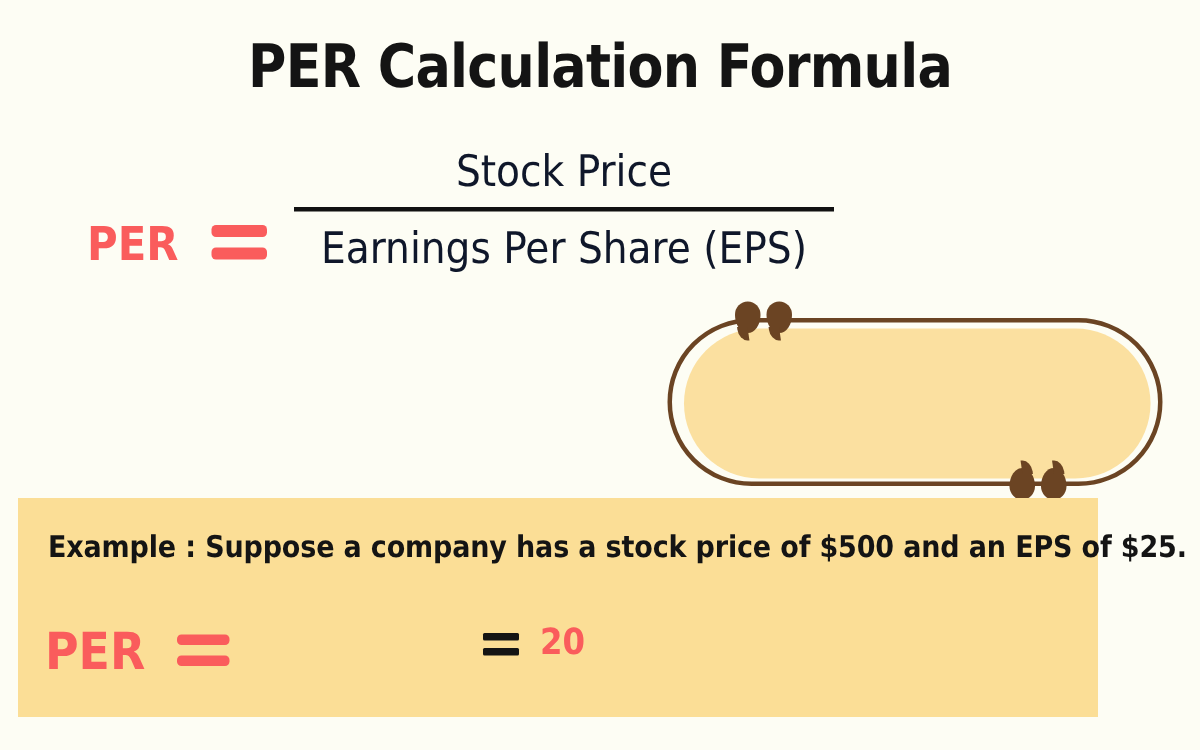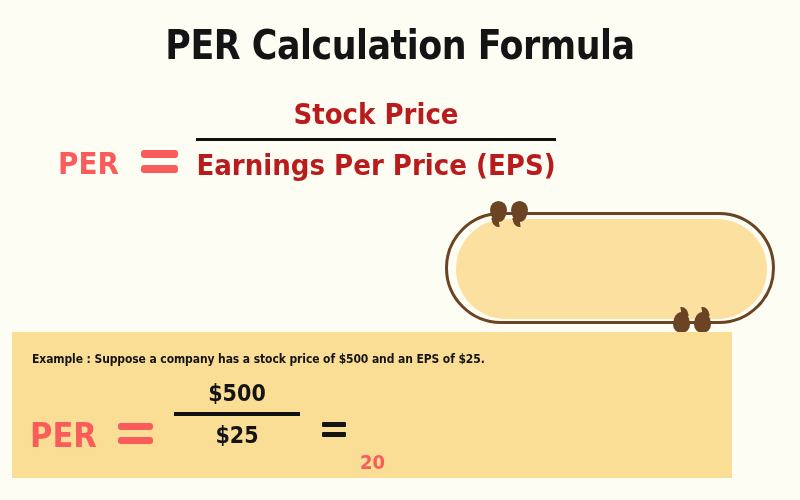--- a/index.html
+++ b/index.html
@@ -73,22 +73,22 @@
     position: absolute;
     left: 138px;
     top: 0px;
     width: 360px;
   }
   .frac .numer,
   .frac .denom {
     text-align: center;
     font-family: "DejaVu Sans Condensed", "Liberation Sans Narrow", "Liberation Sans", sans-serif;
     font-size: 29px;
-    font-weight: bold;
-    color: #b91c1c;
+    font-weight: normal;
+    color: #0f172a;
     line-height: 1.0;
     white-space: nowrap;
   }
   .frac .numer { padding-bottom: 9px; }
   .frac .bar {
     height: 3px;
     background: #111111;
     width: 100%;
   }
   .frac .denom { padding-top: 10px; }
@@ -174,21 +174,21 @@
     top: 332px;
     width: 720px;
     height: 146px;
     background: #FBDE96;
   }
   #example-text {
     position: absolute;
     left: 20px;
     top: 20px;
     font-family: "DejaVu Sans Condensed", "Liberation Sans Narrow", "Liberation Sans", sans-serif;
-    font-size: 12px;
+    font-size: 20px;
     font-weight: bold;
     color: #141414;
     white-space: nowrap;
     letter-spacing: -0.1px;
   }
   #example-formula {
     position: absolute;
     left: 18px;
     top: 50px;
     width: 400px;
@@ -245,43 +245,42 @@
     background: #141414;
     border-radius: 1px;
   }
   #equals-result i + i { margin-top: 5px; }
 
   #result-value {
     position: absolute;
     left: 330px;
     top: 32px;
     font-family: "DejaVu Sans Condensed", "Liberation Sans Narrow", "Liberation Sans", sans-serif;
-    font-size: 20px;
+    font-size: 24px;
     font-weight: bold;
     color: #FA5C5C;
-    margin-top: 36px;
   }
 </style>
 </head>
 <body>
 
 <div class="stage">
 
   <div id="page-title">PER Calculation Formula</div>
 
   <div id="main-formula">
     <div class="per-label-main">PER</div>
     <div class="eq-stack" id="equals-main">
       <i></i>
       <i></i>
     </div>
     <div class="frac">
       <div class="numer">Stock Price</div>
       <div class="bar"></div>
-      <div class="denom">Earnings Per Price (EPS)</div>
+      <div class="denom">Earnings Per Share (EPS)</div>
     </div>
   </div>
 
   <div id="eps-callout">
     <div class="outline"></div>
     <div class="fill"></div>
     <div class="quote-pair" id="quote-open">
       <b></b>
       <b></b>
     </div>
@@ -293,25 +292,20 @@
 
   <div id="example-panel">
     <div id="example-text">Example : Suppose a company has a stock price of $500 and an EPS of $25.</div>
 
     <div id="example-formula">
       <div class="per-label-ex">PER</div>
       <div class="eq-stack" id="equals-ex">
         <i></i>
         <i></i>
       </div>
-      <div class="frac-ex">
-        <div class="numer">$500</div>
-        <div class="bar"></div>
-        <div class="denom">$25</div>
-      </div>
       <div id="equals-result">
         <i></i>
         <i></i>
       </div>
       <div id="result-value">20</div>
     </div>
   </div>
 
 </div>
 

